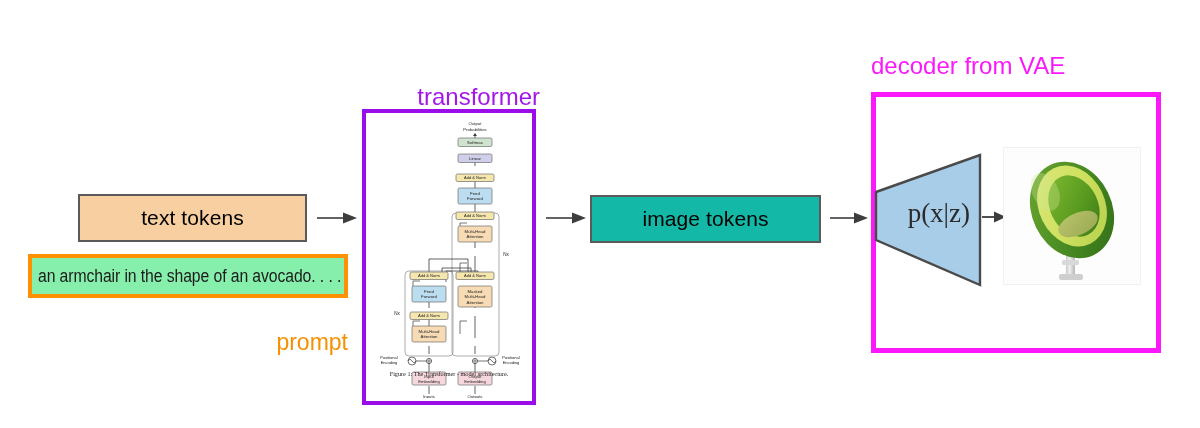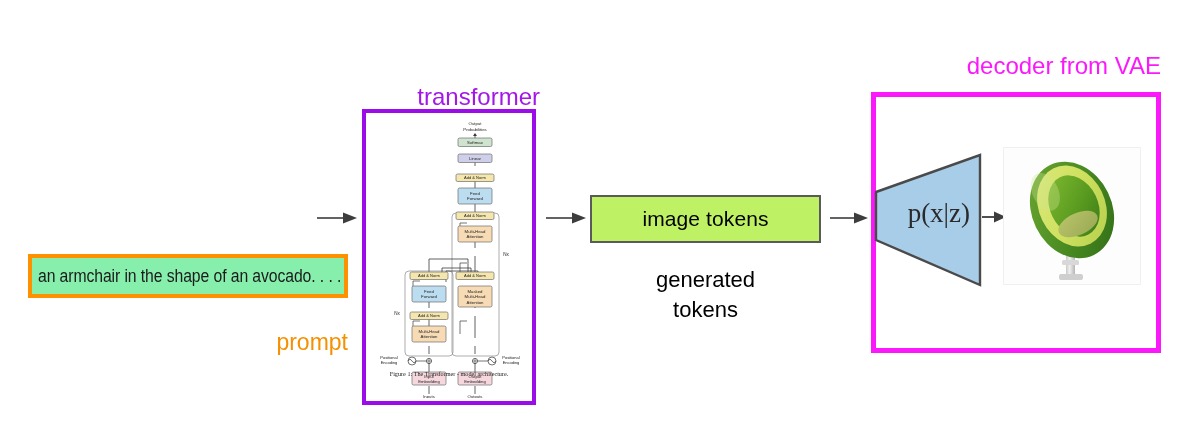--- a/index.html
+++ b/index.html
@@ -31,21 +31,21 @@
     font-size: 21px;
     color: #000;
     letter-spacing: .1px;
   }
   #text-tokens-box {
     left: 78px; top: 194px; width: 229px; height: 48px;
     background: #f7cfa0;
   }
   #image-tokens-box {
     left: 590px; top: 195px; width: 231px; height: 48px;
-    background: #bef264;
+    background: #14b8a6;
   }
 
   
   #prompt-box {
     box-sizing: border-box;
     left: 28px; top: 254px; width: 320px; height: 44px;
     background: #86efac;
     border: 4px solid #ff9100;
     display: flex;
     align-items: center;
@@ -68,21 +68,21 @@
 
   
   #transformer-label {
     left: 360px; top: 83px; width: 180px;
     text-align: right;
     font-size: 24px;
     color: #a317e8;
   }
   #vae-label {
     left: 871px; top: 52px; width: 290px;
-    text-align: right;
+    text-align: left;
     font-size: 24px;
     color: #fb19fb;
   }
   #generated-caption {
     left: 590px; top: 265px; width: 231px;
     text-align: center;
     font-size: 22px;
     line-height: 30px;
     color: #000;
   }
@@ -140,20 +140,23 @@
     font-size: 6.2px;
     color: #222;
     white-space: nowrap;
   }
 </style>
 </head>
 <body>
 
 <div id="canvas">
 
+  <div class="abs token-box" id="text-tokens-box">
+    <span>text tokens</span>
+  </div>
 
   <div class="abs" id="prompt-box">
     <span id="prompt-text">an armchair in the shape of an avocado. . . .</span>
   </div>
   <div class="abs" id="prompt-label">prompt</div>
 
   <div class="abs arrow" style="left:317px; top:211px; width:40px;">
     <svg width="40" height="14" viewBox="0 0 40 14">
       <line x1="0" y1="7" x2="28" y2="7" stroke="#3d3d3d" stroke-width="1.6"></line>
       <polygon points="26,1.5 40,7 26,12.5" fill="#3d3d3d"></polygon>
@@ -304,24 +307,20 @@
 
   <div class="abs arrow" style="left:546px; top:211px; width:40px;">
     <svg width="40" height="14" viewBox="0 0 40 14">
       <line x1="0" y1="7" x2="28" y2="7" stroke="#3d3d3d" stroke-width="1.6"></line>
       <polygon points="26,1.5 40,7 26,12.5" fill="#3d3d3d"></polygon>
     </svg>
   </div>
 
   <div class="abs token-box" id="image-tokens-box">
     <span>image tokens</span>
-  </div>
-  <div class="abs" id="generated-caption">
-    <div>generated</div>
-    <div>tokens</div>
   </div>
 
   <div class="abs arrow" style="left:830px; top:211px; width:38px;">
     <svg width="38" height="14" viewBox="0 0 38 14">
       <line x1="0" y1="7" x2="26" y2="7" stroke="#3d3d3d" stroke-width="1.6"></line>
       <polygon points="24,1.5 38,7 24,12.5" fill="#3d3d3d"></polygon>
     </svg>
   </div>
 
   <div class="abs" id="vae-label">decoder from VAE</div>

